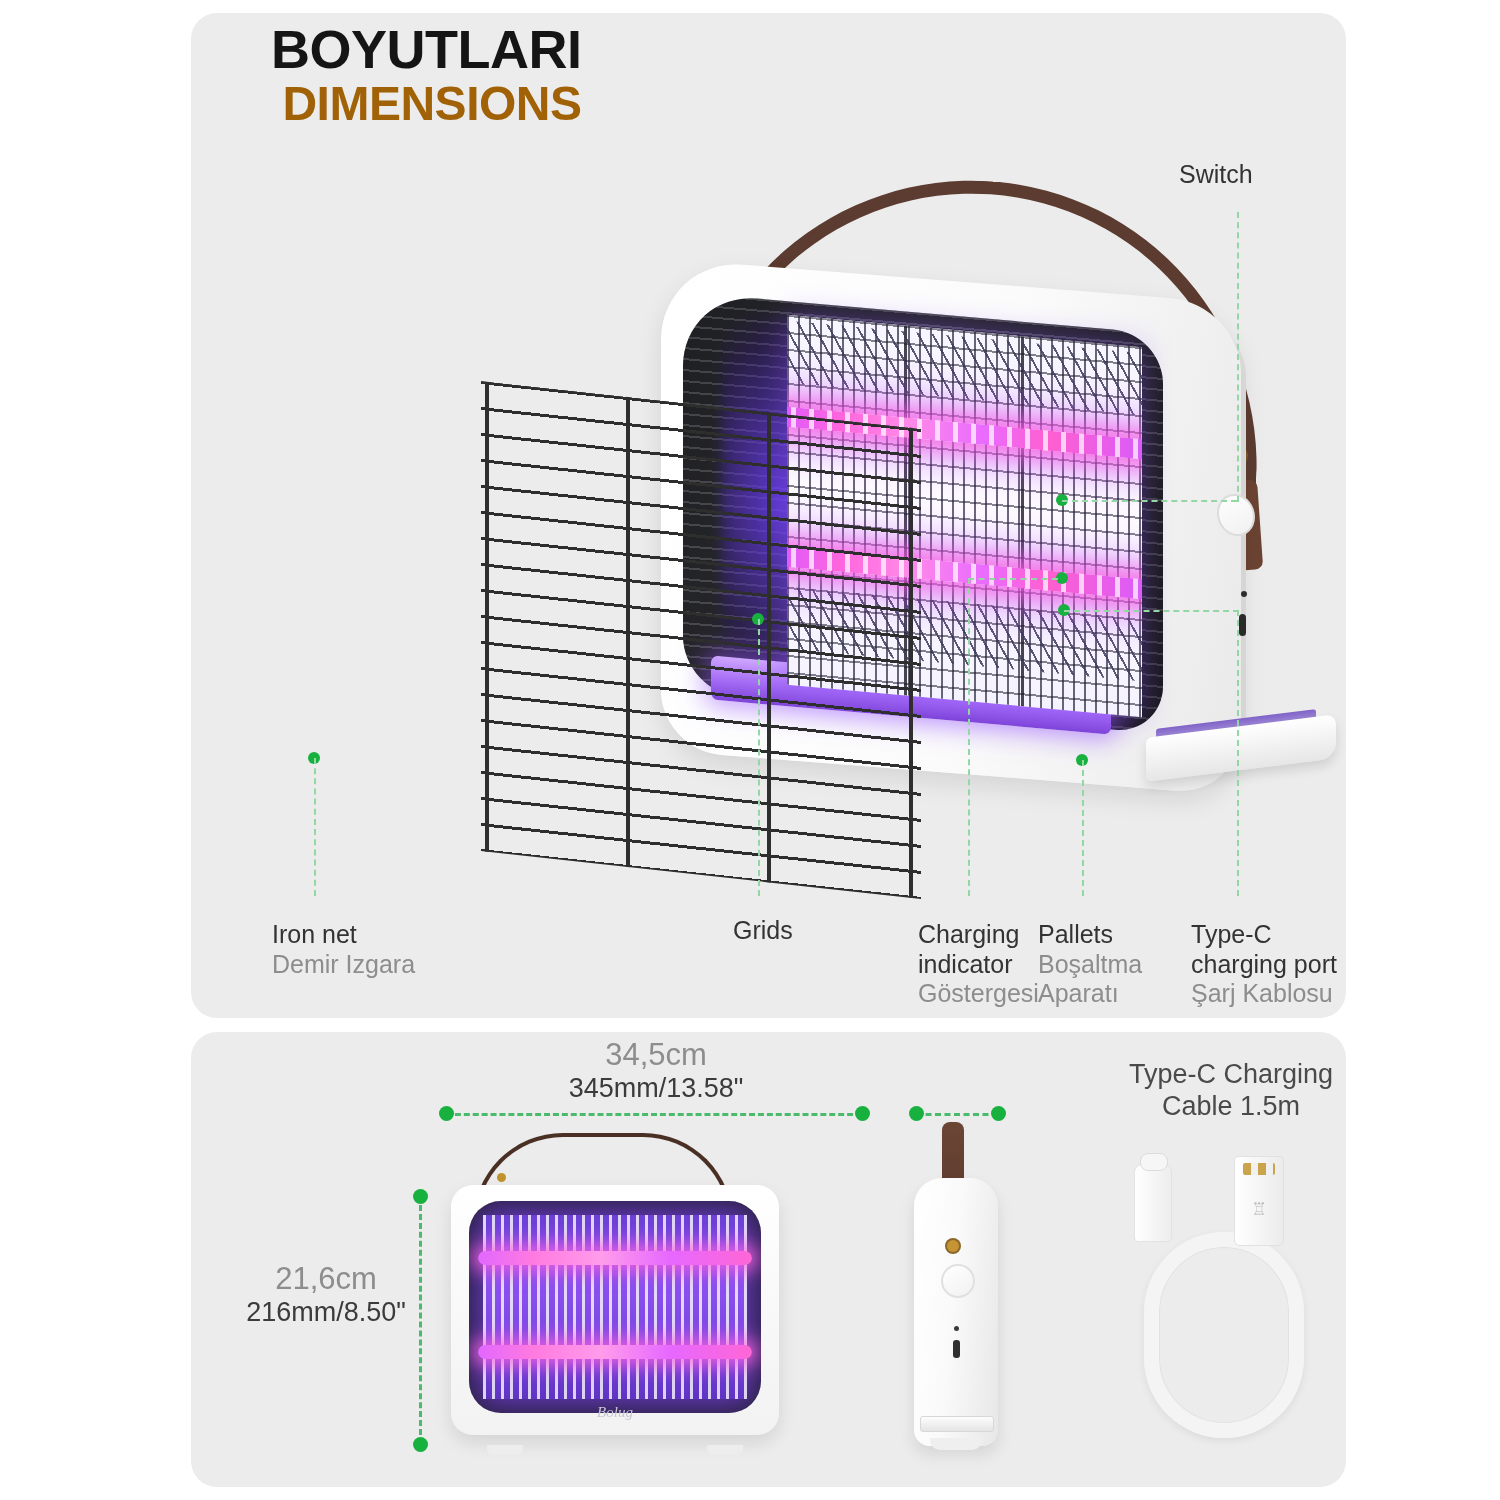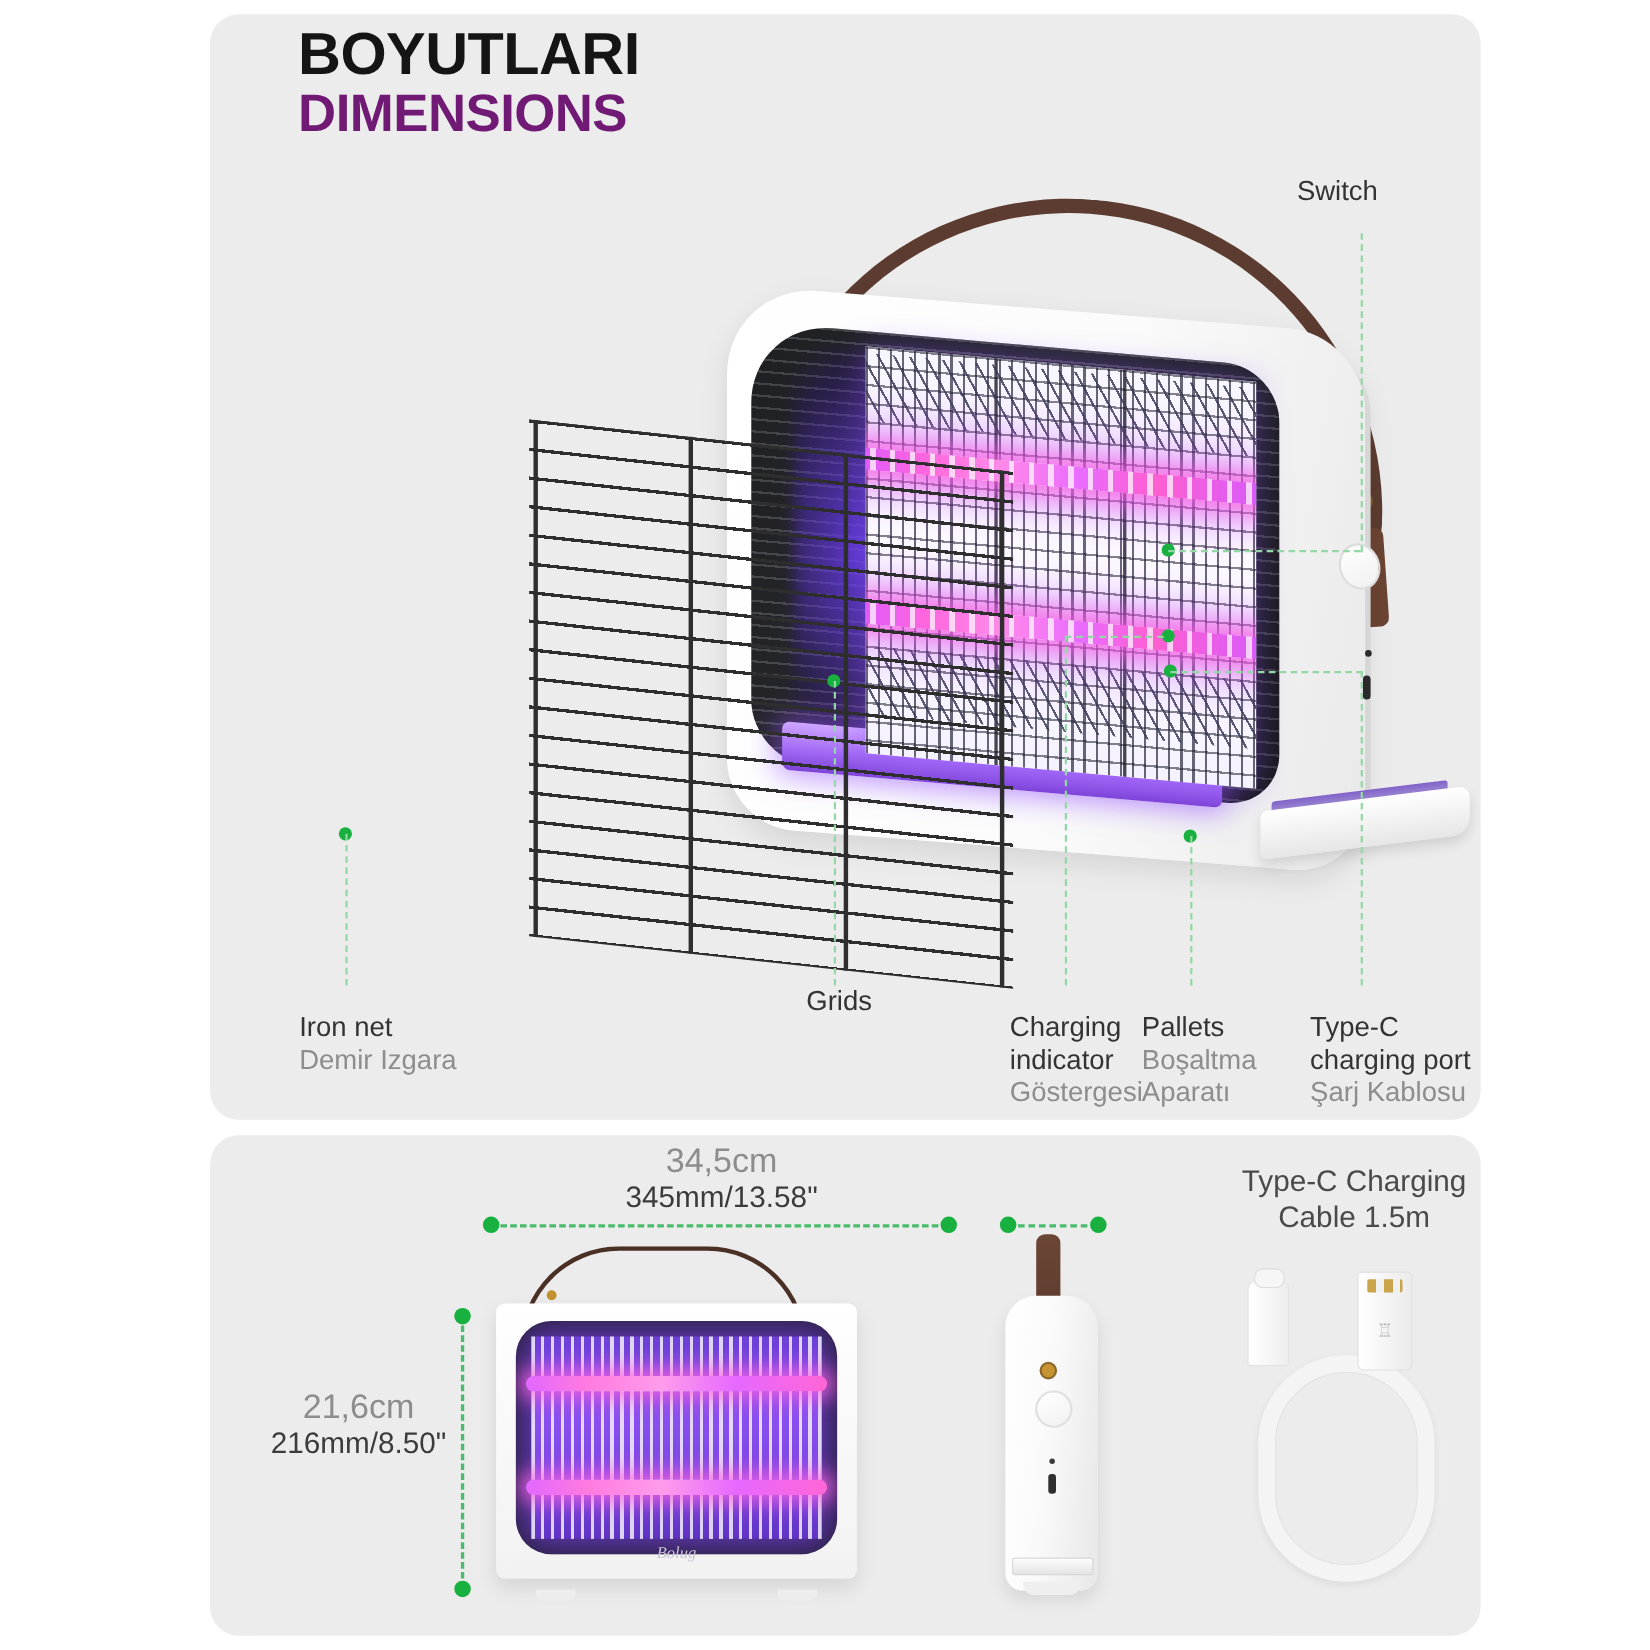--- a/index.html
+++ b/index.html
@@ -22,22 +22,23 @@
   #panel-top{left:175px;top:13px;width:1155px;height:1005px;}
   #panel-bottom{left:175px;top:1032px;width:1155px;height:455px;}
 
   
   #title-block{position:absolute;left:255px;top:22px;line-height:1.0;}
   .title-tr{
     font-size:54px;font-weight:bold;color:#151515;letter-spacing:-0.5px;
     margin:0 0 4px 0;
   }
   .title-en{
-    font-size:48px;font-weight:bold;color:#701a75;letter-spacing:-0.5px;
+    font-size:48px;font-weight:bold;color:#a16207;letter-spacing:-0.5px;
     margin:0;
+    text-align:right;
   }
 
   
   .callout-label{position:absolute;text-align:left;line-height:1.18;}
   .callout-label .l-en{font-size:25px;color:#333333;display:block;white-space:pre-line;}
   .callout-label .l-tr{font-size:25px;color:#8d8d8d;display:block;white-space:pre-line;}
 
   
   .cdot{
     position:absolute;width:12px;height:12px;border-radius:50%;
@@ -232,21 +233,21 @@
   #front-view{position:absolute;left:435px;top:1185px;width:328px;height:262px;}
   .fv-handle{
     position:absolute;left:22px;top:-52px;width:260px;height:90px;
     border:4px solid #4a2f25;border-bottom:none;border-radius:150px 150px 0 0;
     box-sizing:border-box;
   }
   .fv-rivet{position:absolute;left:20px;top:36px;width:9px;height:9px;border-radius:50%;background:#c2922f;}
   .fv-shell{
     position:absolute;left:0;top:0;width:328px;height:250px;
     background:linear-gradient(180deg,#ffffff,#f2f2f2);
-    border-radius:8px;
+    border-radius:22px;
     box-shadow:0 8px 18px rgba(0,0,0,.10);
   }
   .fv-screen{
     position:absolute;left:18px;top:16px;width:292px;height:212px;
     background:#1b1b20;border-radius:32px;overflow:hidden;
   }
   .fv-glow{
     position:absolute;left:14px;top:14px;width:264px;height:184px;
     background:linear-gradient(180deg,#6b3fd6,#8a4ff0 40%,#7a45e2 70%,#5f33c4);
     box-shadow:0 0 34px 10px rgba(130,70,250,.75);
@@ -407,21 +408,21 @@
 
   <div class="callout-label" style="left:1163px;top:160px;">
     <span class="l-en">Switch</span>
   </div>
 
   <div class="callout-label" style="left:256px;top:920px;">
     <span class="l-en">Iron net</span>
     <span class="l-tr">Demir Izgara</span>
   </div>
 
-  <div class="callout-label" style="left:717px;top:896px;text-align:right;">
+  <div class="callout-label" style="left:717px;top:916px;text-align:right;">
     <span class="l-en">Grids</span>
   </div>
 
   <div class="callout-label" style="left:902px;top:920px;">
     <span class="l-en">Charging
 indicator</span>
     <span class="l-tr">Göstergesi</span>
   </div>
 
   <div class="callout-label" style="left:1175px;top:920px;">

